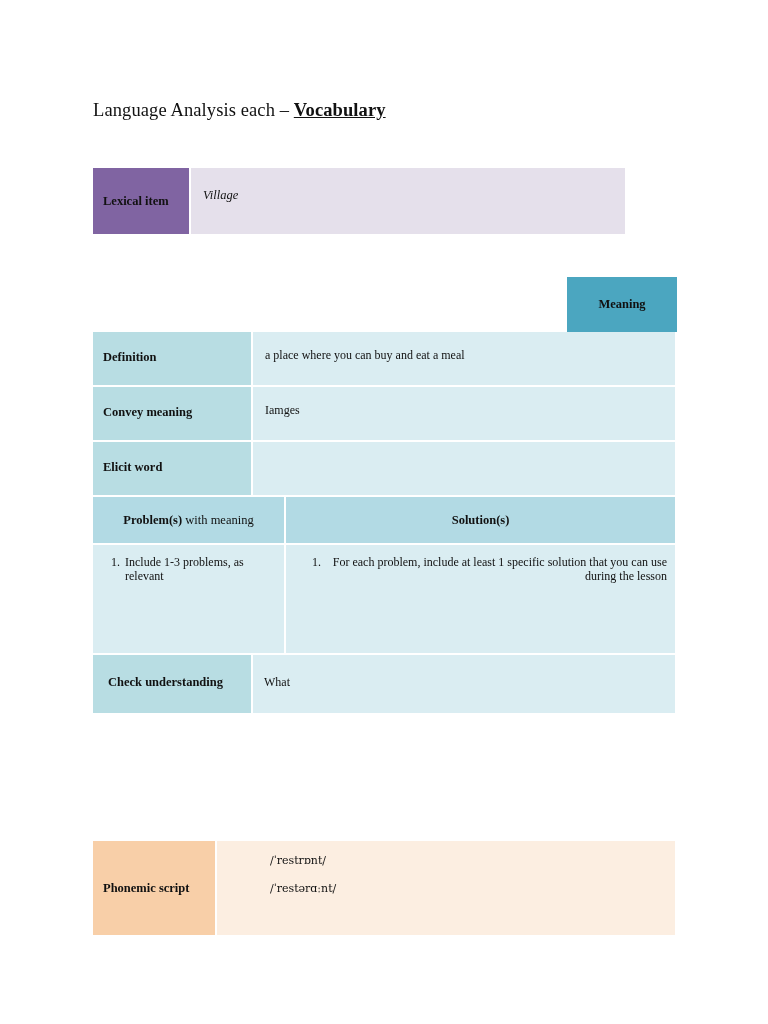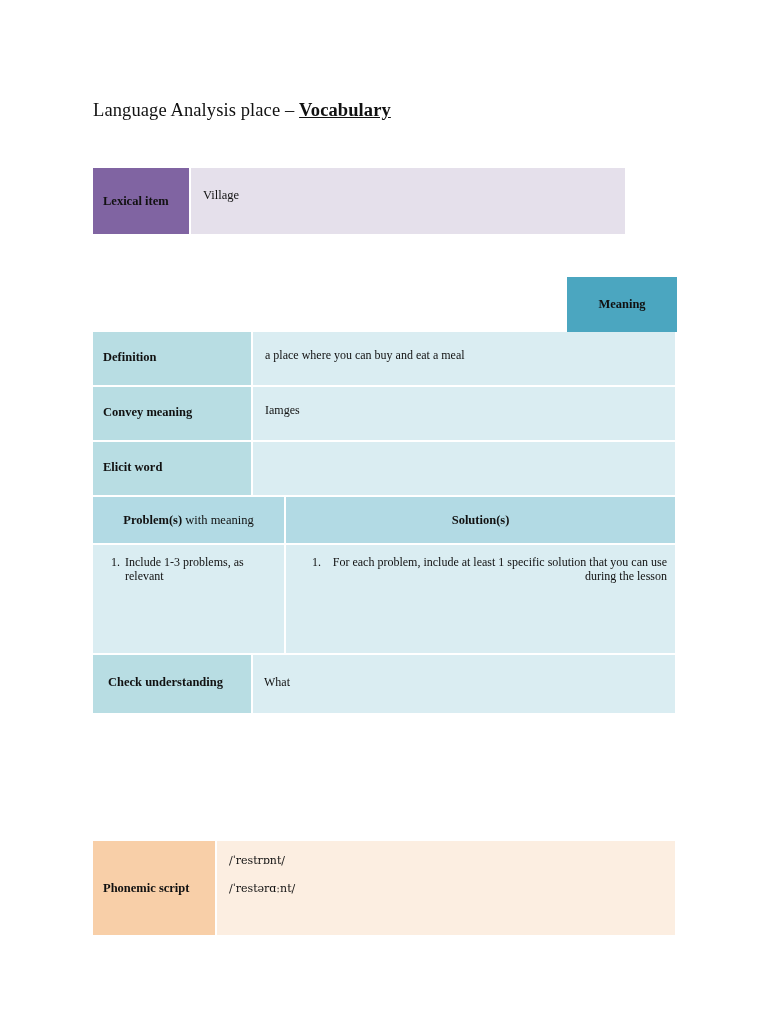--- a/index.html
+++ b/index.html
@@ -61,21 +61,21 @@
     vertical-align: middle;
     border-right: 2px solid #ffffff;
   }
   #lexical-table .val {
     background: #e5e0eb;
     font-size: 12.5px;
     padding: 0 0 0 12px;
     height: 66px;
     vertical-align: middle;
   }
-  #lexical-table .val .txt { display: block; margin-top: -12px; }
+  #lexical-table .val .txt { display: block; margin-top: -12px; font-style: italic; }
 
   
   .section-chip {
     position: absolute;
     width: 110px;
     height: 55px;
     display: flex;
     align-items: center;
     justify-content: center;
     font-weight: bold;
@@ -199,29 +199,30 @@
     height: 80px;
     vertical-align: top;
     font-family: "DejaVu Sans", sans-serif;
   }
   #phonology-table .val .ipa-line {
     display: block;
     font-size: 11px;
     line-height: 1.1;
     margin-bottom: 16px;
     font-family: "DejaVu Serif", serif;
+    margin-left: 41px;
   }
 </style>
 </head>
 <body>
 
 <div class="page">
 
   <div class="doc-title">
-    <span class="plain">Language Analysis place – </span><span class="emph">Vocabulary</span>
+    <span class="plain">Language Analysis each – </span><span class="emph">Vocabulary</span>
   </div>
 
   <table class="tbl" id="lexical-table">
     <tbody>
         <tr>
       <td class="lbl">Lexical item</td>
       <td class="val">
         <span class="txt">Village</span>
       </td>
     </tr>

